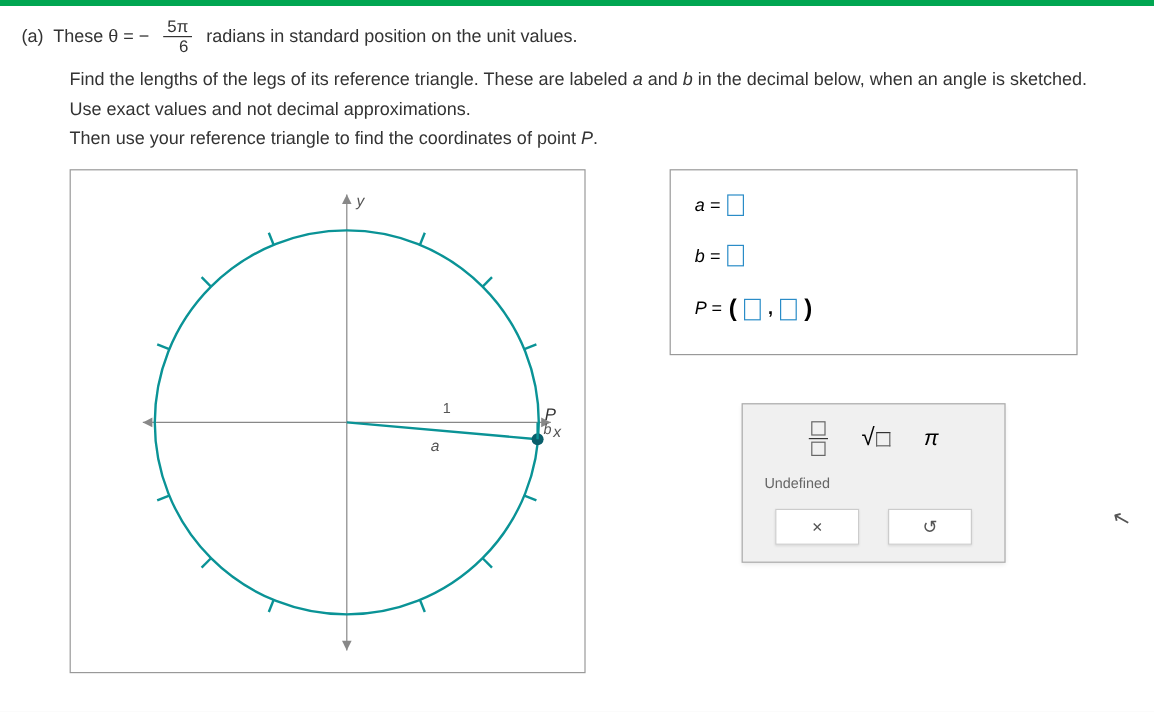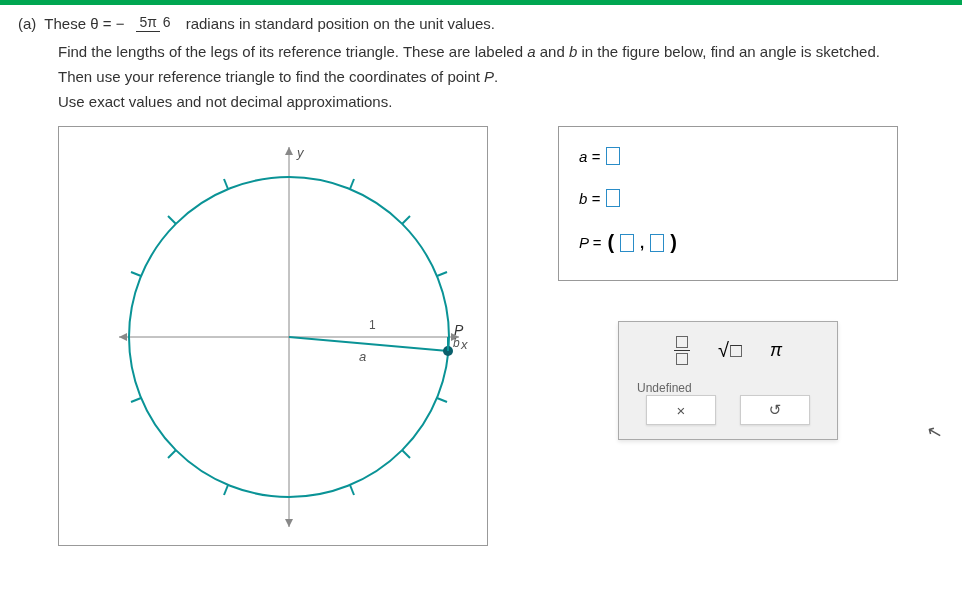--- a/index.html
+++ b/index.html
@@ -24,22 +24,22 @@
       display: flex;
       align-items: center;
       gap: 8px;
       font-size: 15px;
       color: #333;
       margin-bottom: 8px;
     }
     .part-label { color: #333; }
     .fraction {
       display: inline-flex;
-      flex-direction: row;
-      align-items: flex-start;
+      flex-direction: column;
+      align-items: flex-end;
       font-size: 14px;
       line-height: 1.1;
       vertical-align: middle;
       margin: 0 4px;
     }
     .fraction .num { border-bottom: 1px solid #333; padding: 0 3px; }
     .fraction .den { padding: 0 3px; }
     .instructions {
       margin-left: 40px;
       font-size: 15px;
@@ -110,20 +110,21 @@
       font-size: 13px;
       line-height: 1;
     }
     .tool-frac .sq { width: 12px; height: 12px; border: 1px solid #666; }
     .tool-frac .line { width: 16px; height: 1px; background: #333; margin: 2px 0; }
     .sqrt-tool { display: flex; align-items: center; }
     .sqrt-tool .sq { width: 12px; height: 12px; border: 1px solid #666; margin-left: 1px; }
     .undefined-row {
       font-size: 12px;
       color: #666;
+      margin-bottom: 14px;
       padding-left: 4px;
     }
     .button-row {
       display: flex;
       gap: 24px;
       justify-content: center;
     }
     .tool-btn {
       width: 70px;
       height: 30px;
@@ -158,26 +159,26 @@
     <span>These θ = −</span>
     <span class="fraction">
       <span class="num">5π</span>
       <span class="den">6</span>
     </span>
     <span>radians in standard position on the unit values.</span>
   </div>
 
   <div class="instructions">
     <div>
-      <span>Find the lengths of the legs of its reference triangle. These are labeled </span><span class="italic">a</span><span> and </span><span class="italic">b</span><span> in the figure below, find an angle is sketched.</span>
-    </div>
+      <span>Find the lengths of the legs of its reference triangle. These are labeled </span><span class="italic">a</span><span> and </span><span class="italic">b</span><span> in the decimal below, when an angle is sketched.</span>
+    </div>
+    <div>Use exact values and not decimal approximations.</div>
     <div>
       <span>Then use your reference triangle to find the coordinates of point </span><span class="italic">P</span><span>.</span>
     </div>
-    <div>Use exact values and not decimal approximations.</div>
   </div>
 
   <div class="main-area">
 
     <div class="figure-box">
       <svg width="428" height="418" viewBox="0 0 428 418">
 
         <line x1="60" y1="210" x2="400" y2="210" stroke="#888" stroke-width="1"></line>
         <polygon points="400,210 392,206 392,214" fill="#888"></polygon>
         <polygon points="60,210 68,206 68,214" fill="#888"></polygon>

